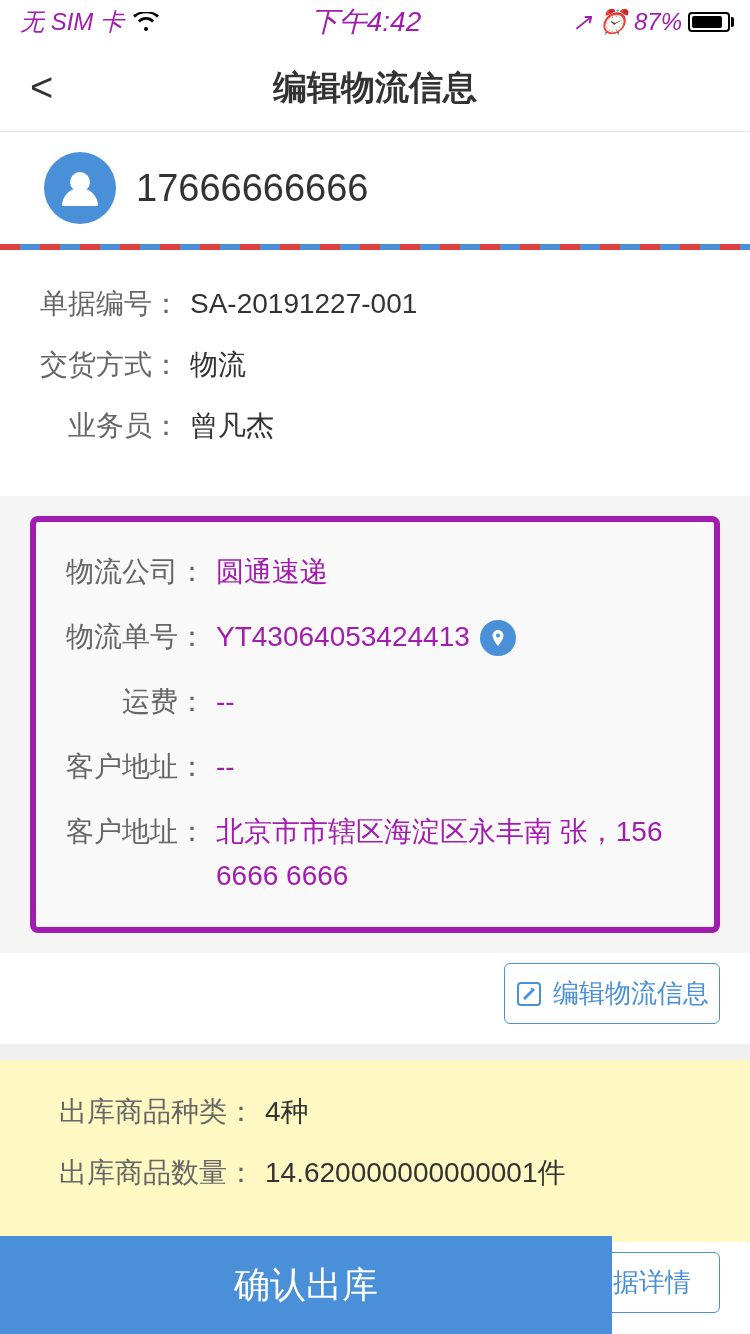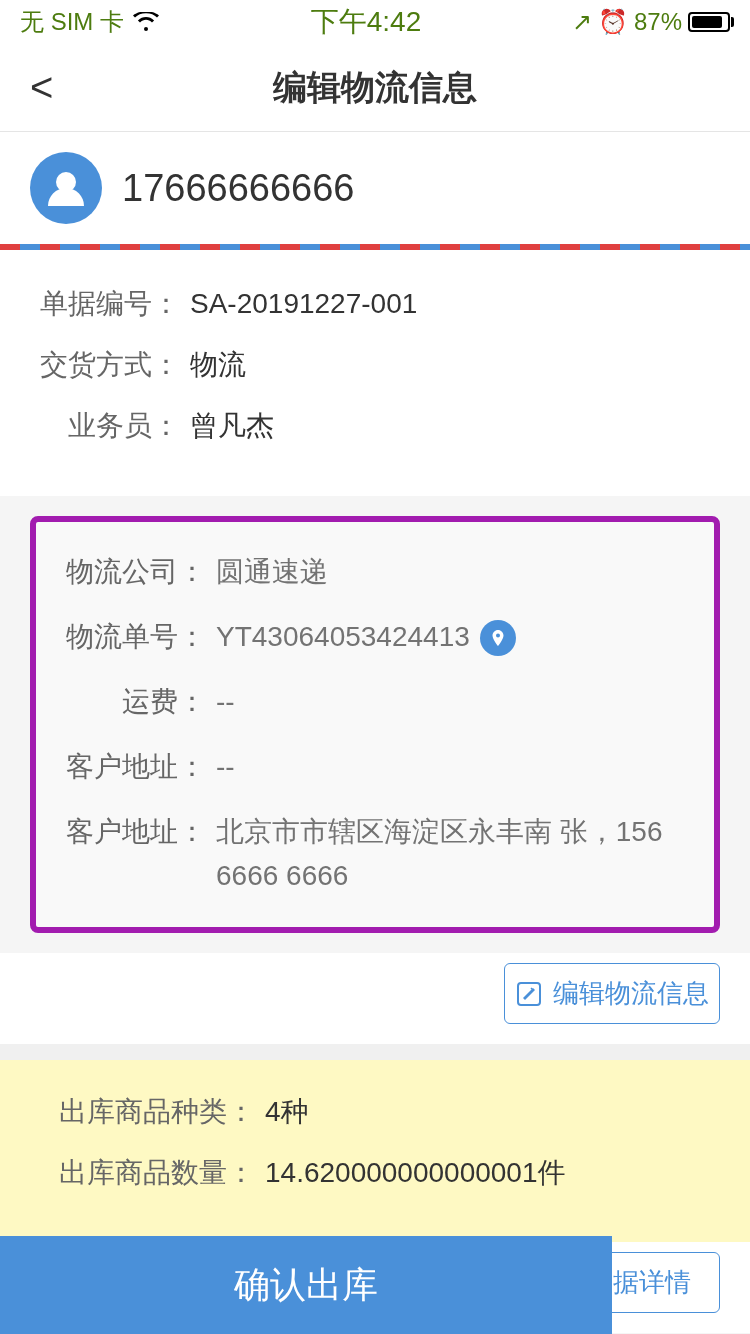--- a/index.html
+++ b/index.html
@@ -16,21 +16,22 @@
     
     .status-bar {
       width: 750px;
       height: 44px;
       background: #fff;
       display: flex;
       align-items: center;
       justify-content: space-between;
       padding: 8px 20px;
       font-size: 24px;
-      color: #4d7c0f;
+      color: #a21caf;
+      font-style: italic;
     }
     .status-left { display: flex; align-items: center; gap: 8px; }
     .status-center { font-size: 28px; font-weight: 500; }
     .status-right { display: flex; align-items: center; gap: 6px; font-size: 24px; }
     .battery-icon {
       width: 42px; height: 20px; border: 2px solid #000; border-radius: 4px; position: relative; display: inline-flex; align-items: center; padding: 2px;
     }
     .battery-icon::after {
       content: ''; position: absolute; right: -6px; top: 50%; transform: translateY(-50%); width: 3px; height: 10px; background: #000; border-radius: 0 2px 2px 0;
     }
@@ -56,21 +57,21 @@
     }
     .nav-title {
       font-size: 34px;
       font-weight: 600;
       color: #333;
     }
 
     
     .customer-header {
       background: #fff;
-      padding: 20px 30px;
+      padding: 20px 44px;
       display: flex;
       align-items: center;
       gap: 20px;
       border-bottom: none;
     }
     .avatar {
       width: 72px; height: 72px;
       background: #4a90d9;
       border-radius: 50%;
       display: flex; align-items: center; justify-content: center;
@@ -130,21 +131,21 @@
       line-height: 1.6;
     }
     .logistics-row:last-child { margin-bottom: 0; }
     .logistics-label {
       color: #666;
       min-width: 140px;
       text-align: right;
       margin-right: 10px;
       flex-shrink: 0;
     }
-    .logistics-value { color: #737373; flex: 1; display: flex; align-items: center; gap: 10px; }
+    .logistics-value { color: #a21caf; flex: 1; display: flex; align-items: center; gap: 10px; }
     .location-icon {
       width: 36px; height: 36px;
       background: #4a90d9;
       border-radius: 50%;
       display: inline-flex; align-items: center; justify-content: center;
       flex-shrink: 0;
       cursor: pointer;
     }
     .location-icon svg { width: 20px; height: 20px; fill: #fff; }
 

